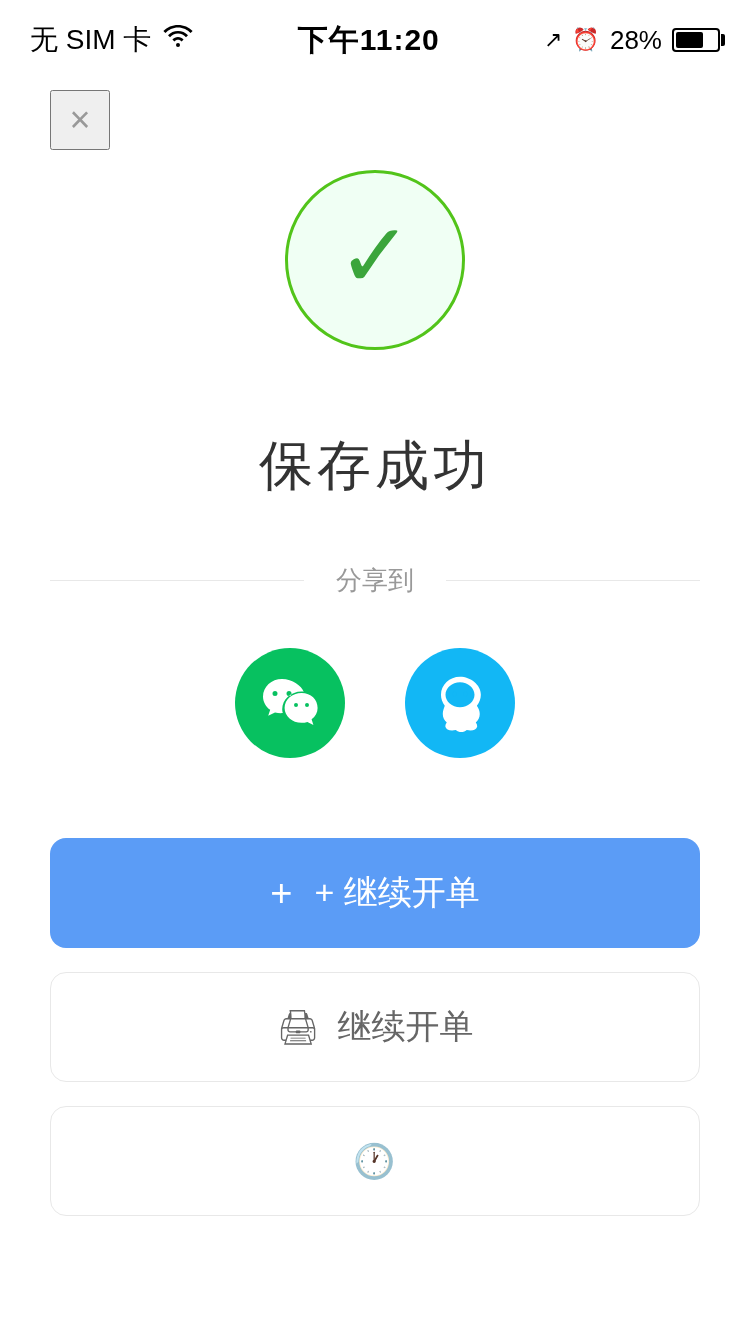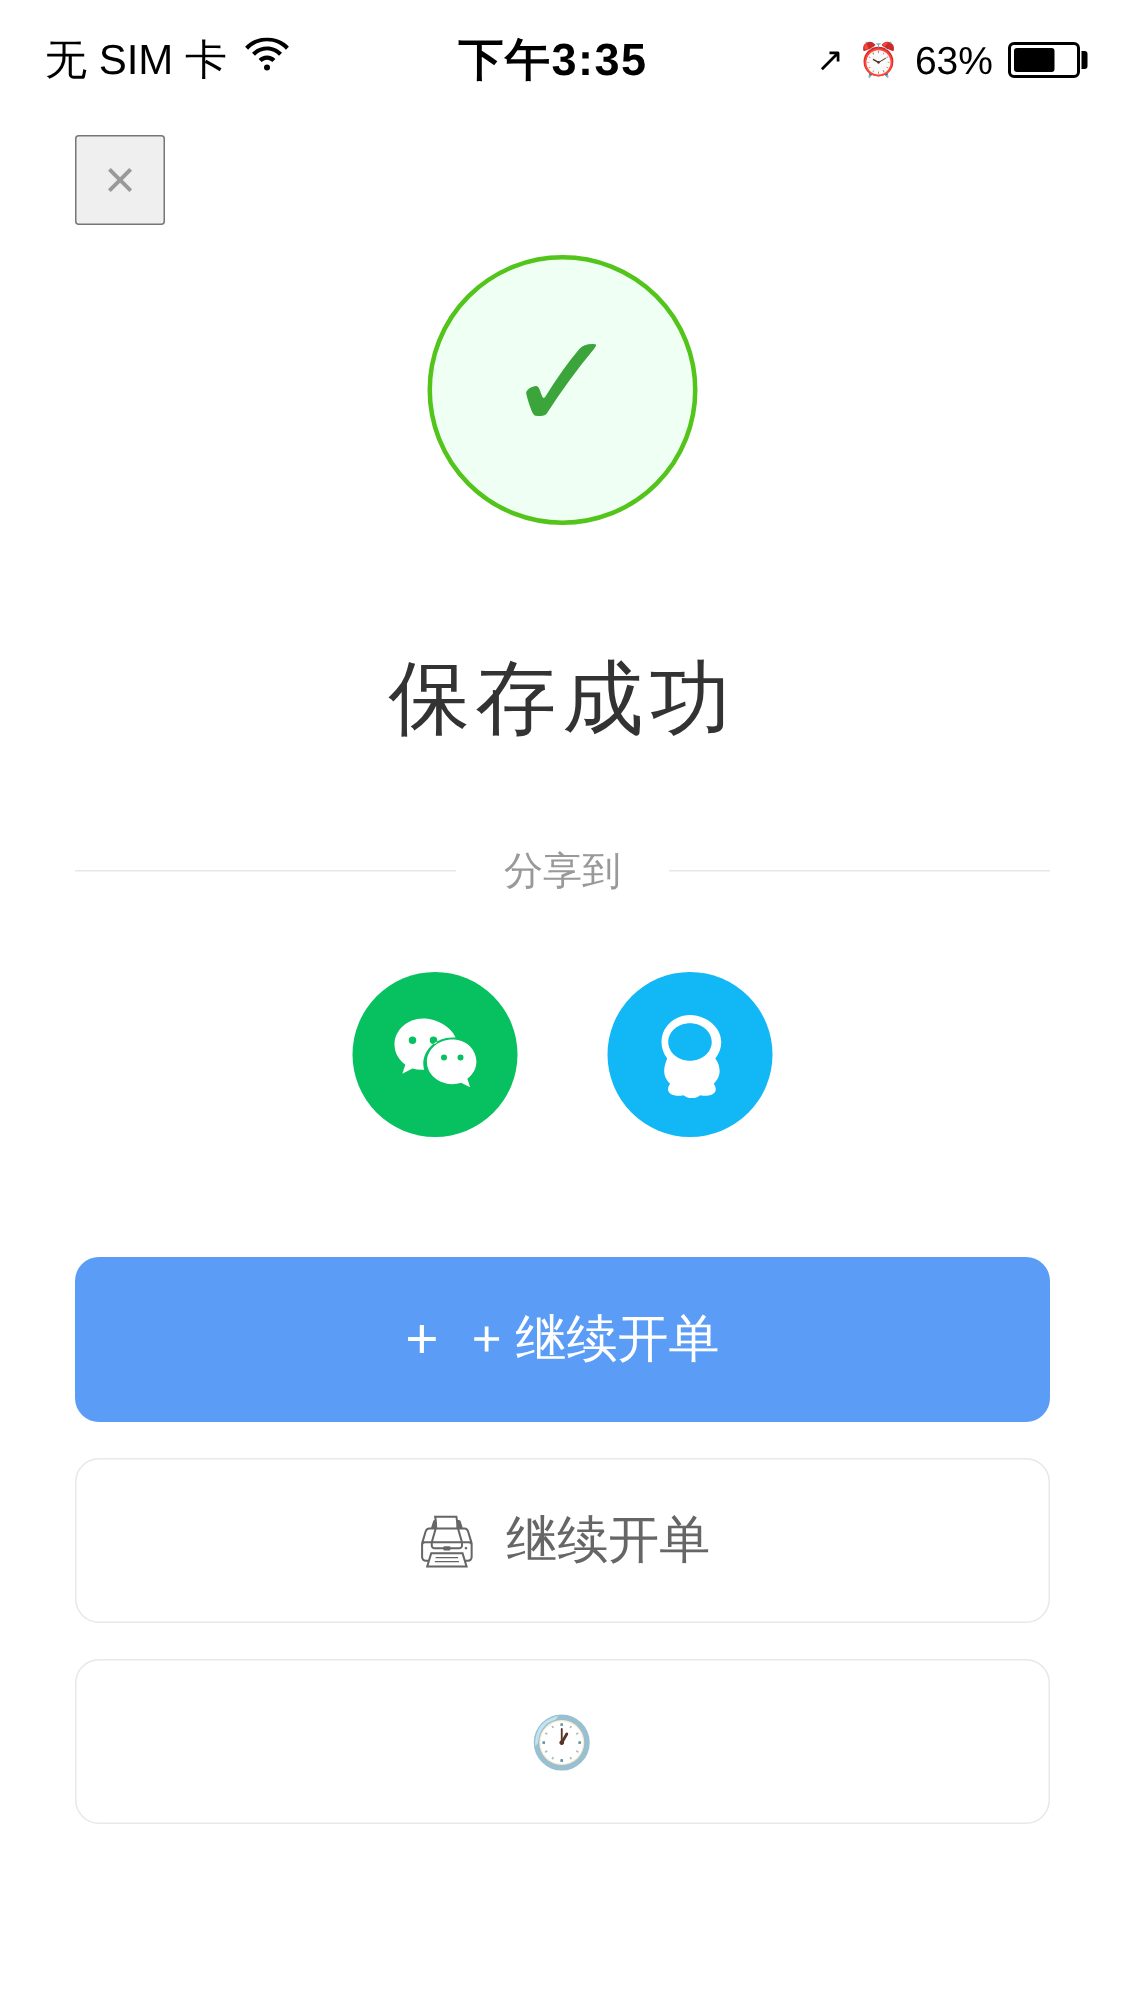--- a/index.html
+++ b/index.html
@@ -264,25 +264,25 @@
     <span>无 SIM 卡</span>
     <span class="wifi-icon">
       <svg width="30" height="24" viewBox="0 0 30 24" fill="none">
         <path d="M15 18a2 2 0 100 4 2 2 0 000-4z" fill="#000"></path>
         <path d="M15 12c-2.2 0-4.2.9-5.6 2.4l2 2c.9-1 2.2-1.6 3.6-1.6s2.7.6 3.6 1.6l2-2C19.2 12.9 17.2 12 15 12z" fill="#000"></path>
         <path d="M15 6C11.1 6 7.6 7.6 5 10.2l2 2C8.9 10 11.8 8.5 15 8.5s6.1 1.5 8 3.7l2-2C22.4 7.6 18.9 6 15 6z" fill="#000"></path>
         <path d="M15 0C9.3 0 4.1 2.3.4 6.1l2 2C5.4 4.8 9.9 2.5 15 2.5s9.6 2.3 12.6 5.6l2-2C26 2.3 20.8 0 15 0z" fill="#000"></path>
       </svg>
     </span>
   </div>
-  <div class="status-center">下午3:35</div>
+  <div class="status-center">下午11:20</div>
   <div class="status-right">
     <span style="font-size:22px;">↗</span>
     <span style="font-size:22px;">⏰</span>
-    <span>63%</span>
+    <span>28%</span>
     <div class="battery-container">
       <div class="battery-icon">
         <div class="battery-fill"></div>
       </div>
     </div>
   </div>
 </div>
 
 <button class="close-btn">
   <span class="close-icon">×</span>

